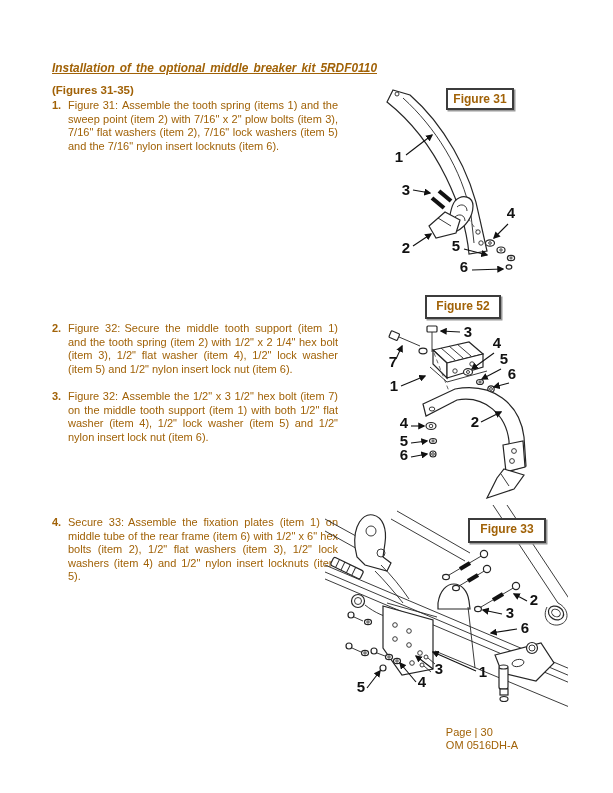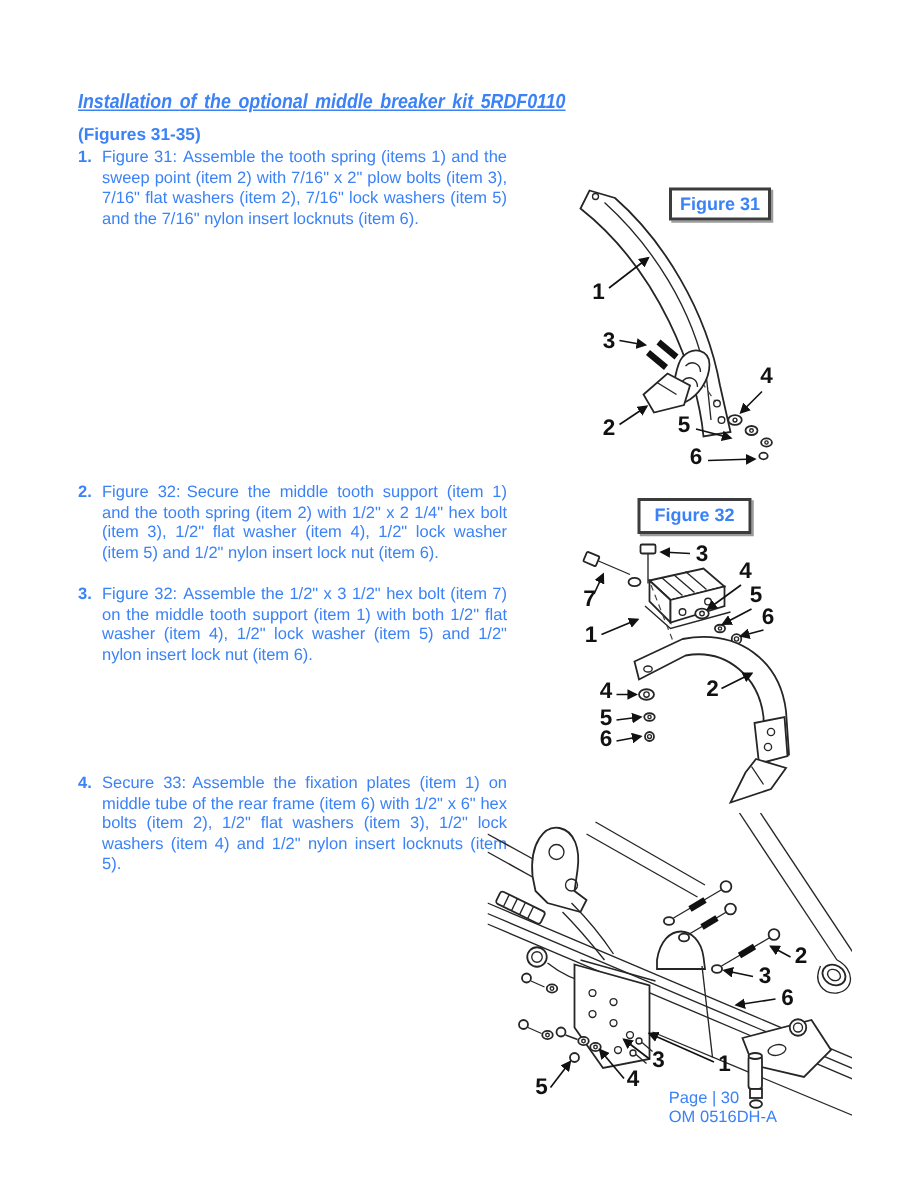--- a/index.html
+++ b/index.html
@@ -1,18 +1,18 @@
 <!DOCTYPE html>
 <html><head>
 <meta charset="utf-8">
 <style>
   html,body { margin:0; padding:0; background:#fff; }
   .page {
     position:relative; width:568px; height:793px; background:#ffffff;
-    font-family:"Liberation Sans", sans-serif; color:#3b82f6; overflow:hidden;
+    font-family:"Liberation Sans", sans-serif; color:#a16207; overflow:hidden;
   }
   .title {
     position:absolute; left:52px; top:60px; width:420px;
     font-size:13.5px; font-weight:bold; font-style:italic;
     text-decoration:underline; white-space:nowrap;
     transform:scaleX(0.88); transform-origin:left center; word-spacing:2px;
   }
   .subtitle {
     position:absolute; left:52px; top:84px;
     font-size:11.5px; font-weight:bold; 
@@ -21,21 +21,21 @@
     position:absolute; left:52px; width:286px;
     font-size:11px; line-height:13.5px; display:flex;
   }
   .step-num { flex:0 0 16px; font-weight:bold; }
   .step-body { flex:1; text-align:justify; }
   .lead { font-weight:normal; padding-right:4px; }
   .note {
     position:absolute; left:52px; width:286px;
     font-size:11px; line-height:13.5px; text-align:justify;
   }
-  .figure { position:absolute;margin-top:37px; }
+  .figure { position:absolute; }
   .figure svg { position:absolute; left:0; top:0; }
   .fig-label {
     position:absolute; background:#fff; border:2px solid #3c3c3c;
     box-shadow:1.5px 1.5px 0 #9a9a9a;
     font-size:12px; font-weight:bold; text-align:center; line-height:18px;
     z-index:2;
   }
   .footer {
     position:absolute; right:50px; top:726px; text-align:left;
     font-size:11px; line-height:13px;margin-left:11px;
@@ -124,21 +124,21 @@
       <text class="co" x="24" y="77">1</text>
       <text class="co" x="31" y="110">3</text>
       <text class="co" x="31" y="168">2</text>
       <text class="co" x="136" y="133">4</text>
       <text class="co" x="81" y="166">5</text>
       <text class="co" x="89" y="187">6</text>
     </svg>
   </div>
 
   <div class="figure" style="left:375px; top:290px; width:212px; height:220px;">
-    <div class="fig-label" style="left:50px; top:5px; width:72px; height:20px;">Figure 32</div>
+    <div class="fig-label" style="left:50px; top:5px; width:72px; height:20px;">Figure 52</div>
     <svg width="212" height="220" viewBox="0 0 212 220">
       <defs>
         <marker id="a32" viewBox="0 0 10 10" refX="8" refY="5" markerWidth="6.5" markerHeight="6.5" orient="auto">
           <path d="M0,0 L10,5 L0,10 Z" fill="#111"></path>
         </marker>
       </defs>
       <g>
         <rect class="o" x="52" y="36" width="10" height="6" rx="1"></rect>
         <line class="t" x1="57" y1="42" x2="57" y2="62" stroke-width="3"></line>
       </g>
@@ -201,20 +201,21 @@
       <text class="co" x="129" y="74">5</text>
       <text class="co" x="137" y="89">6</text>
       <text class="co" x="29" y="138">4</text>
       <text class="co" x="29" y="156">5</text>
       <text class="co" x="29" y="170">6</text>
       <text class="co" x="100" y="137">2</text>
     </svg>
   </div>
 
   <div class="figure" style="left:325px; top:505px; width:278px; height:212px;">
+    <div class="fig-label" style="left:143px; top:13px; width:74px; height:21px;">Figure 33</div>
     <svg width="278" height="212" viewBox="0 0 278 212">
       <defs>
         <marker id="a33" viewBox="0 0 10 10" refX="8" refY="5" markerWidth="6.5" markerHeight="6.5" orient="auto">
           <path d="M0,0 L10,5 L0,10 Z" fill="#111"></path>
         </marker>
       </defs>
       <g>
         <line class="t" x1="0" y1="60" x2="278" y2="178" stroke-width="1.2"></line>
         <line class="t" x1="0" y1="67" x2="278" y2="185" stroke-width="0.7"></line>
         <line class="t" x1="0" y1="74" x2="278" y2="192" stroke-width="1.2"></line>

